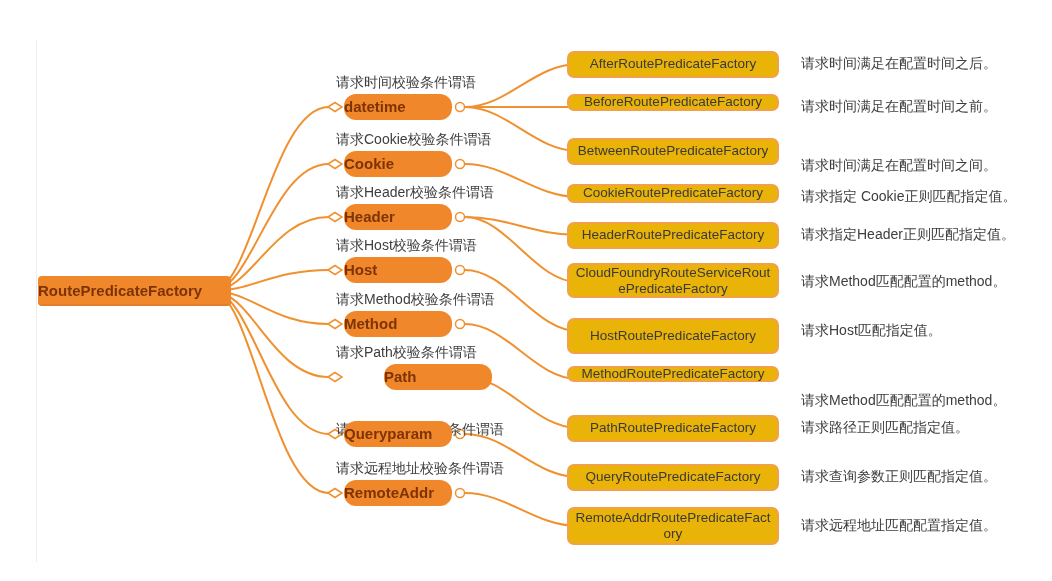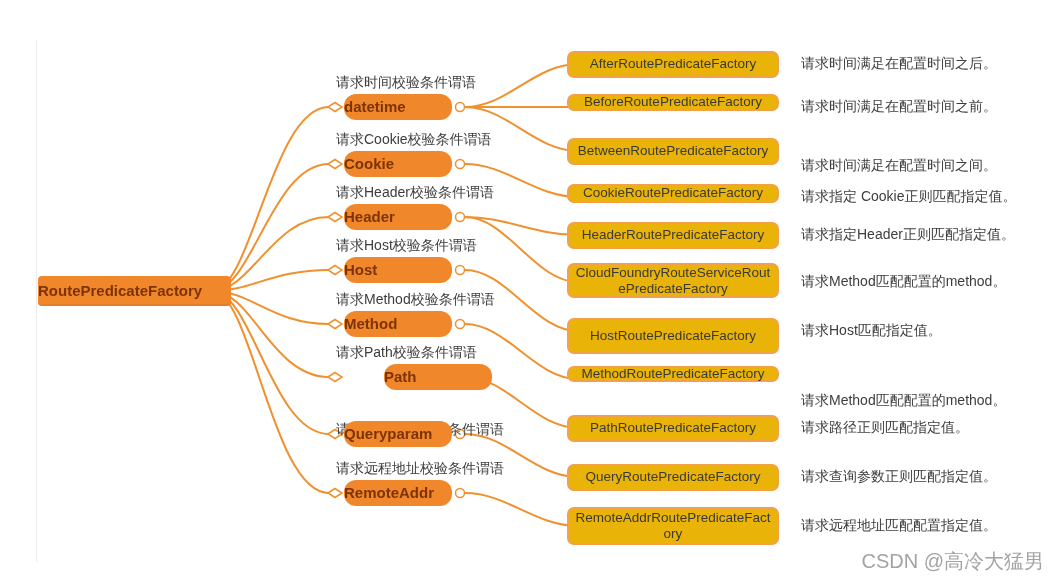--- a/index.html
+++ b/index.html
@@ -123,14 +123,13 @@
       <div class="leaf-desc" style="top: 428px;">请求路径正则匹配指定值。</div>
       <div class="branch-ann" style="top: 401px; margin-top: 20px;">请求查询参数校验条件谓语</div>
       <div class="branch-node" style="top: 421px;">Queryparam</div>
       <div class="leaf-node" style="top: 463.5px; height: 27px;">QueryRoutePredicateFactory</div>
       <div class="leaf-desc" style="top: 477px;">请求查询参数正则匹配指定值。</div>
       <div class="branch-ann" style="top: 460px;">请求远程地址校验条件谓语</div>
       <div class="branch-node" style="top: 480px;">RemoteAddr</div>
       <div class="leaf-node" style="top: 507px; height: 38px;">RemoteAddrRoutePredicateFactory</div>
       <div class="leaf-desc" style="top: 526px;">请求远程地址匹配配置指定值。</div>
     </div>
-  <div class="wm-credit">CSDN @高冷大猛男</div>
 </div>
 
 </body></html>

